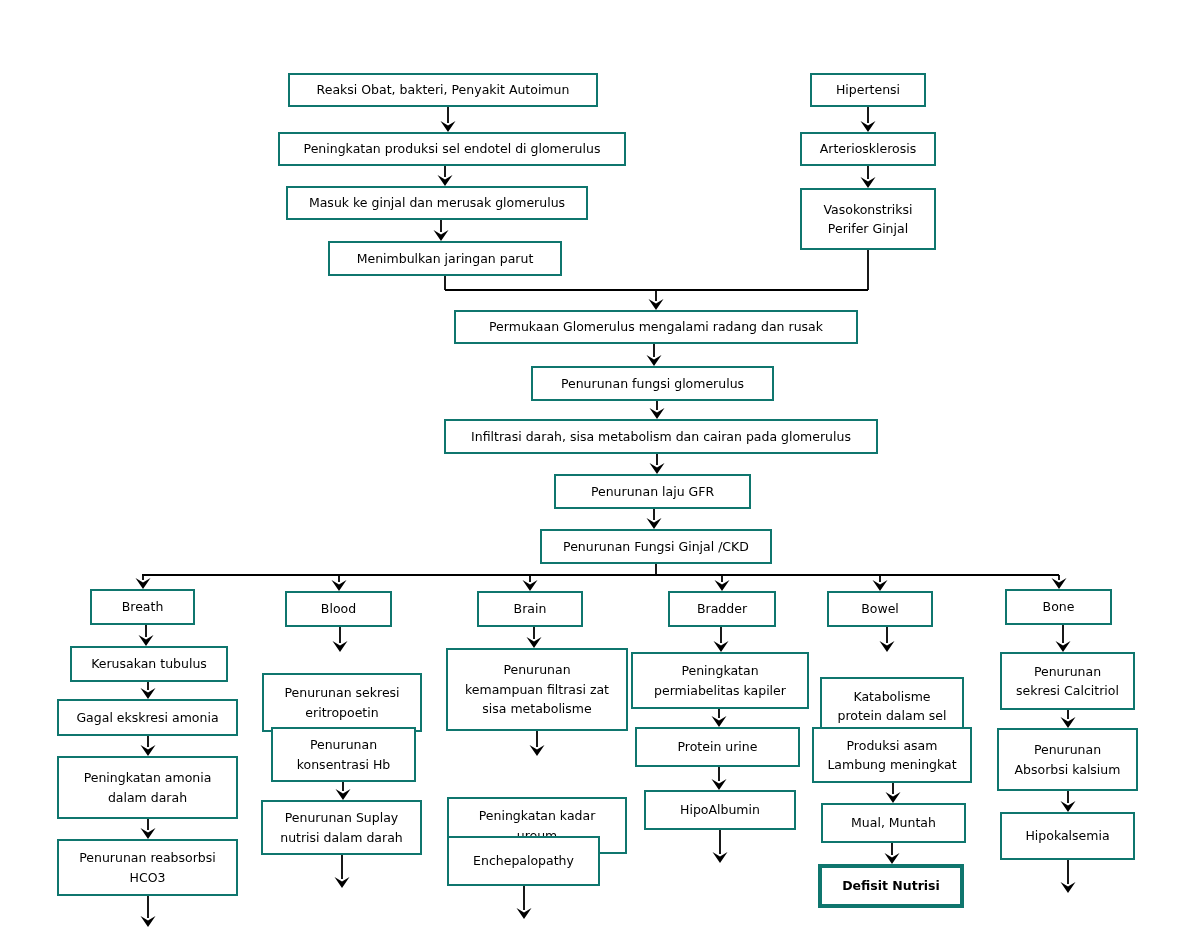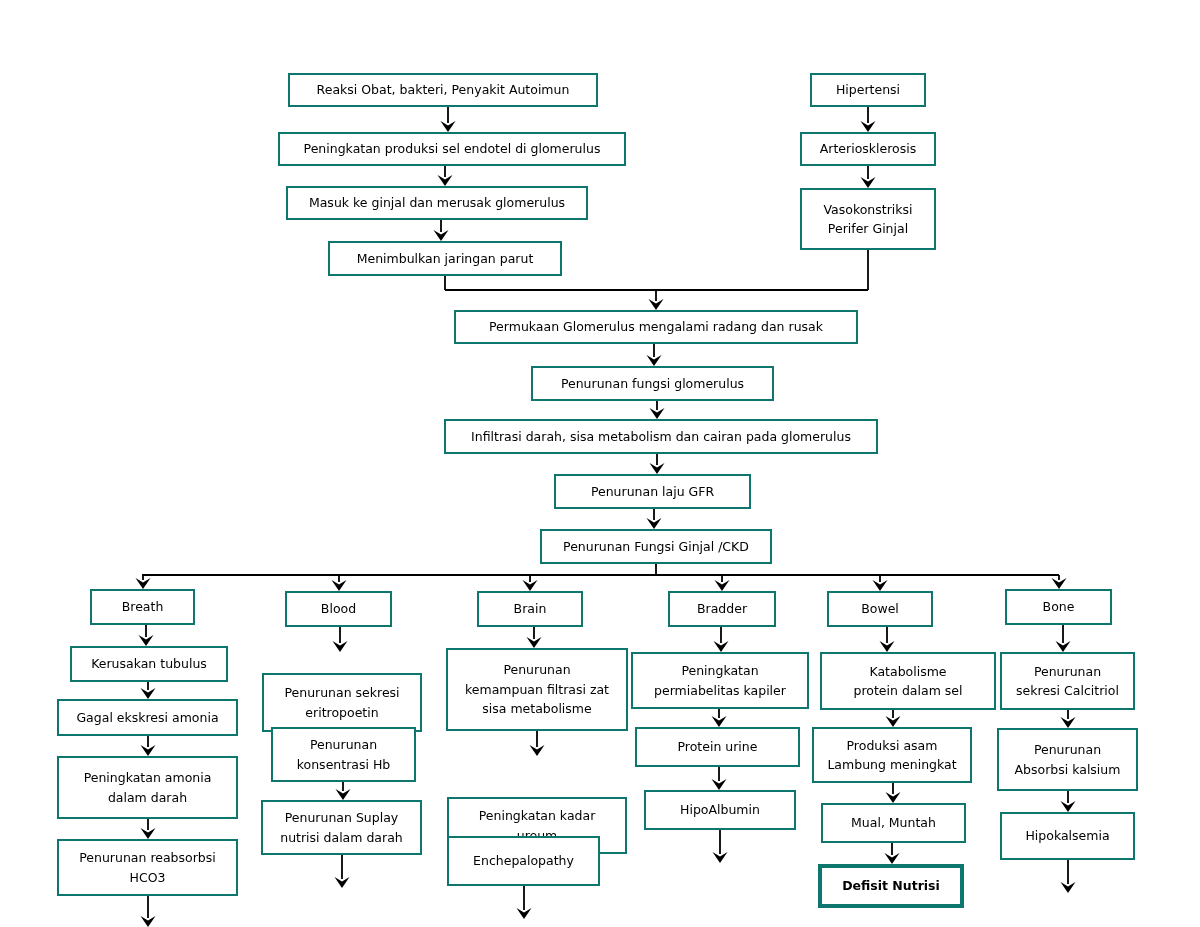--- a/index.html
+++ b/index.html
@@ -179,21 +179,21 @@
 sisa metabolisme</div>
     <div class="node-box" style="left: 447px; top: 756px; width: 180px; height: 57px; margin-top: 41px;">Peningkatan kadar
 ureum</div>
     <div class="node-box" style="left: 447px; top: 836px; width: 153px; height: 50px;">Enchepalopathy</div>
     <div class="node-box" style="left: 668px; top: 591px; width: 108px; height: 36px;">Bradder</div>
     <div class="node-box" style="left: 631px; top: 652px; width: 178px; height: 57px;">Peningkatan
 permiabelitas kapiler</div>
     <div class="node-box" style="left: 635px; top: 727px; width: 165px; height: 40px;">Protein urine</div>
     <div class="node-box" style="left: 644px; top: 790px; width: 152px; height: 40px;">HipoAlbumin</div>
     <div class="node-box" style="left: 827px; top: 591px; width: 106px; height: 36px;">Bowel</div>
-    <div class="node-box" style="left: 820px; top: 652px; width: 176px; height: 58px;">Katabolisme
+    <div class="node-box" style="left: 820px; top: 677px; width: 144px; height: 58px;">Katabolisme
 protein dalam sel</div>
     <div class="node-box" style="left: 812px; top: 727px; width: 160px; height: 56px;">Produksi asam
 Lambung meningkat</div>
     <div class="node-box" style="left: 821px; top: 803px; width: 145px; height: 40px;">Mual, Muntah</div>
     <div class="node-box emphasis" style="left: 818px; top: 864px; width: 146px; height: 44px;">Defisit Nutrisi</div>
     <div class="node-box" style="left: 1005px; top: 589px; width: 107px; height: 36px;">Bone</div>
     <div class="node-box" style="left: 1000px; top: 652px; width: 135px; height: 58px;">Penurunan
 sekresi Calcitriol</div>
     <div class="node-box" style="left: 997px; top: 728px; width: 141px; height: 63px;">Penurunan
 Absorbsi kalsium</div>

